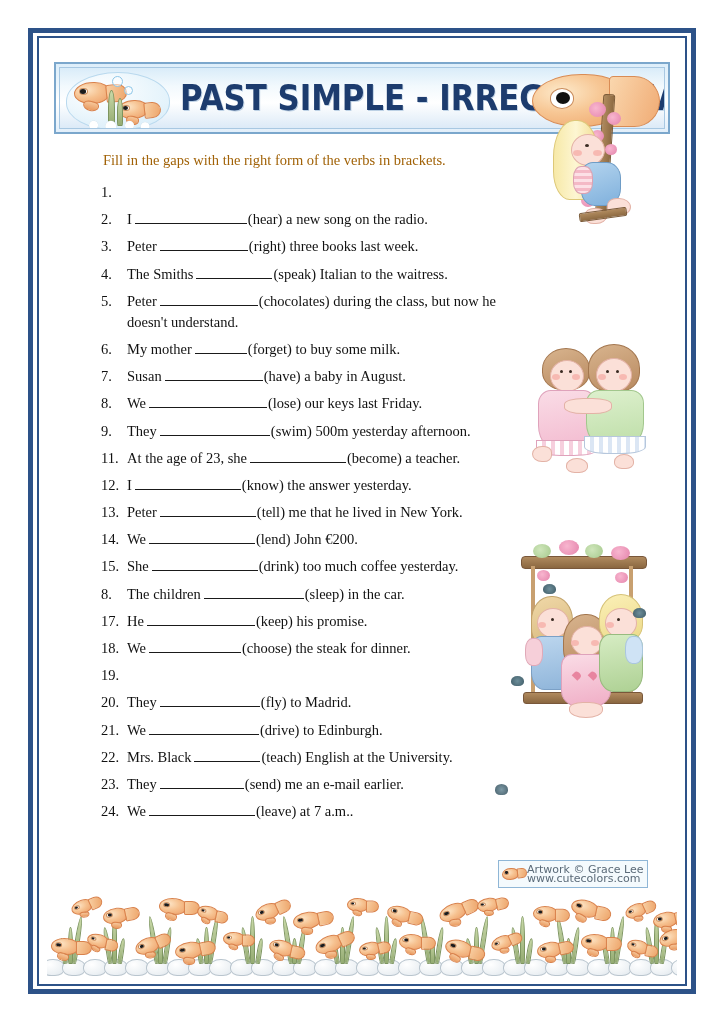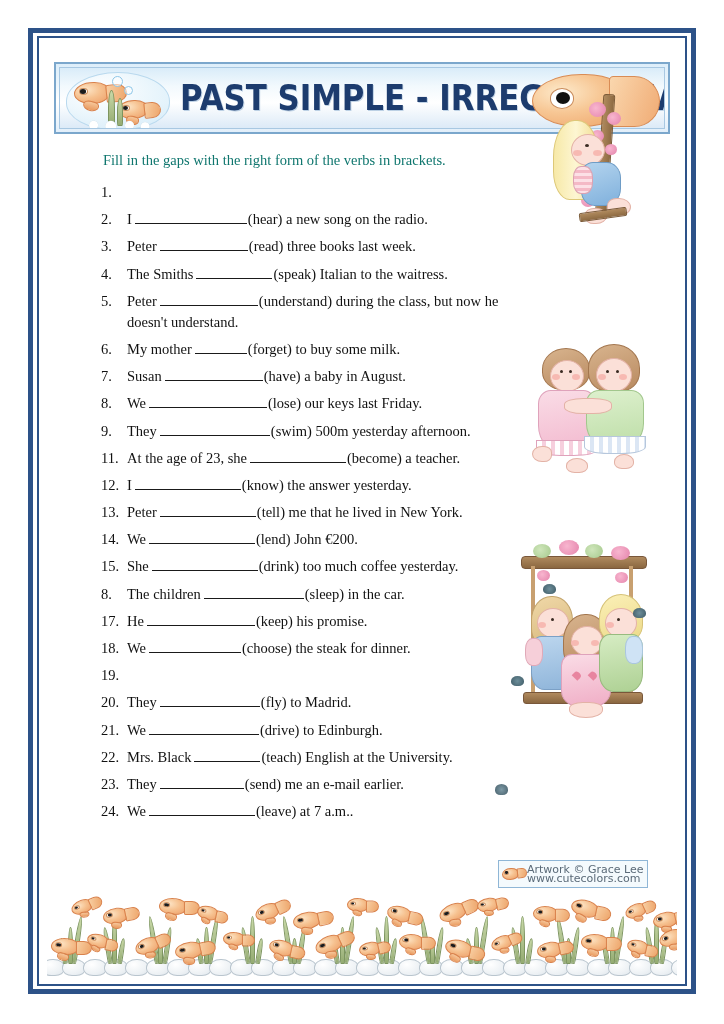--- a/index.html
+++ b/index.html
@@ -106,21 +106,21 @@
                 radial-gradient(circle at 66% 62%, #ffffff 0 4px, transparent 5px),
                 radial-gradient(circle at 86% 72%, #ffffff 0 4px, transparent 5px);
     filter: drop-shadow(0 0 0.5px #b0c9da);
   }
 
   
   .instruction {
     position: absolute;
     left: 58px; top: 108px;
     font-size: 14.5px;
-    color: #0f766e;
+    color: #a16207;
     white-space: nowrap;
     text-align: right;
   }
 
   
   .items {
     position: absolute;
     left: 56px; top: 140px;
     width: 520px;
   }
@@ -395,27 +395,27 @@
     <div class="items">
         <div class="item">
           <span class="item-num">1.</span>
         </div>
         <div class="item">
           <span class="item-num">2.</span>
           <span class="item-body"><span>I</span><span class="blank" style="width: 112px;"></span><span>(hear) a new song on the radio.</span></span>
         </div>
         <div class="item">
           <span class="item-num">3.</span>
-          <span class="item-body"><span>Peter</span><span class="blank" style="width: 88px;"></span><span>(read) three books last week.</span></span>
+          <span class="item-body"><span>Peter</span><span class="blank" style="width: 88px;"></span><span>(right) three books last week.</span></span>
         </div>
         <div class="item">
           <span class="item-num">4.</span>
           <span class="item-body"><span>The Smiths</span><span class="blank" style="width: 76px;"></span><span>(speak) Italian to the waitress.</span></span>
         </div>
-        <div class="item" style="display: block;"><span class="item-num" style="display: inline-block;">5.</span><span class="item-body"><span>Peter</span><span class="blank" style="width: 98px;"></span><span>(understand) during the class, but now he</span><span class="item-cont">doesn't understand.</span></span></div>
+        <div class="item" style="display: block;"><span class="item-num" style="display: inline-block;">5.</span><span class="item-body"><span>Peter</span><span class="blank" style="width: 98px;"></span><span>(chocolates) during the class, but now he</span><span class="item-cont">doesn't understand.</span></span></div>
         <div class="item">
           <span class="item-num">6.</span>
           <span class="item-body"><span>My mother</span><span class="blank" style="width: 52px;"></span><span>(forget) to buy some milk.</span></span>
         </div>
         <div class="item">
           <span class="item-num">7.</span>
           <span class="item-body"><span>Susan</span><span class="blank" style="width: 98px;"></span><span>(have) a baby in August.</span></span>
         </div>
         <div class="item">
           <span class="item-num">8.</span>

